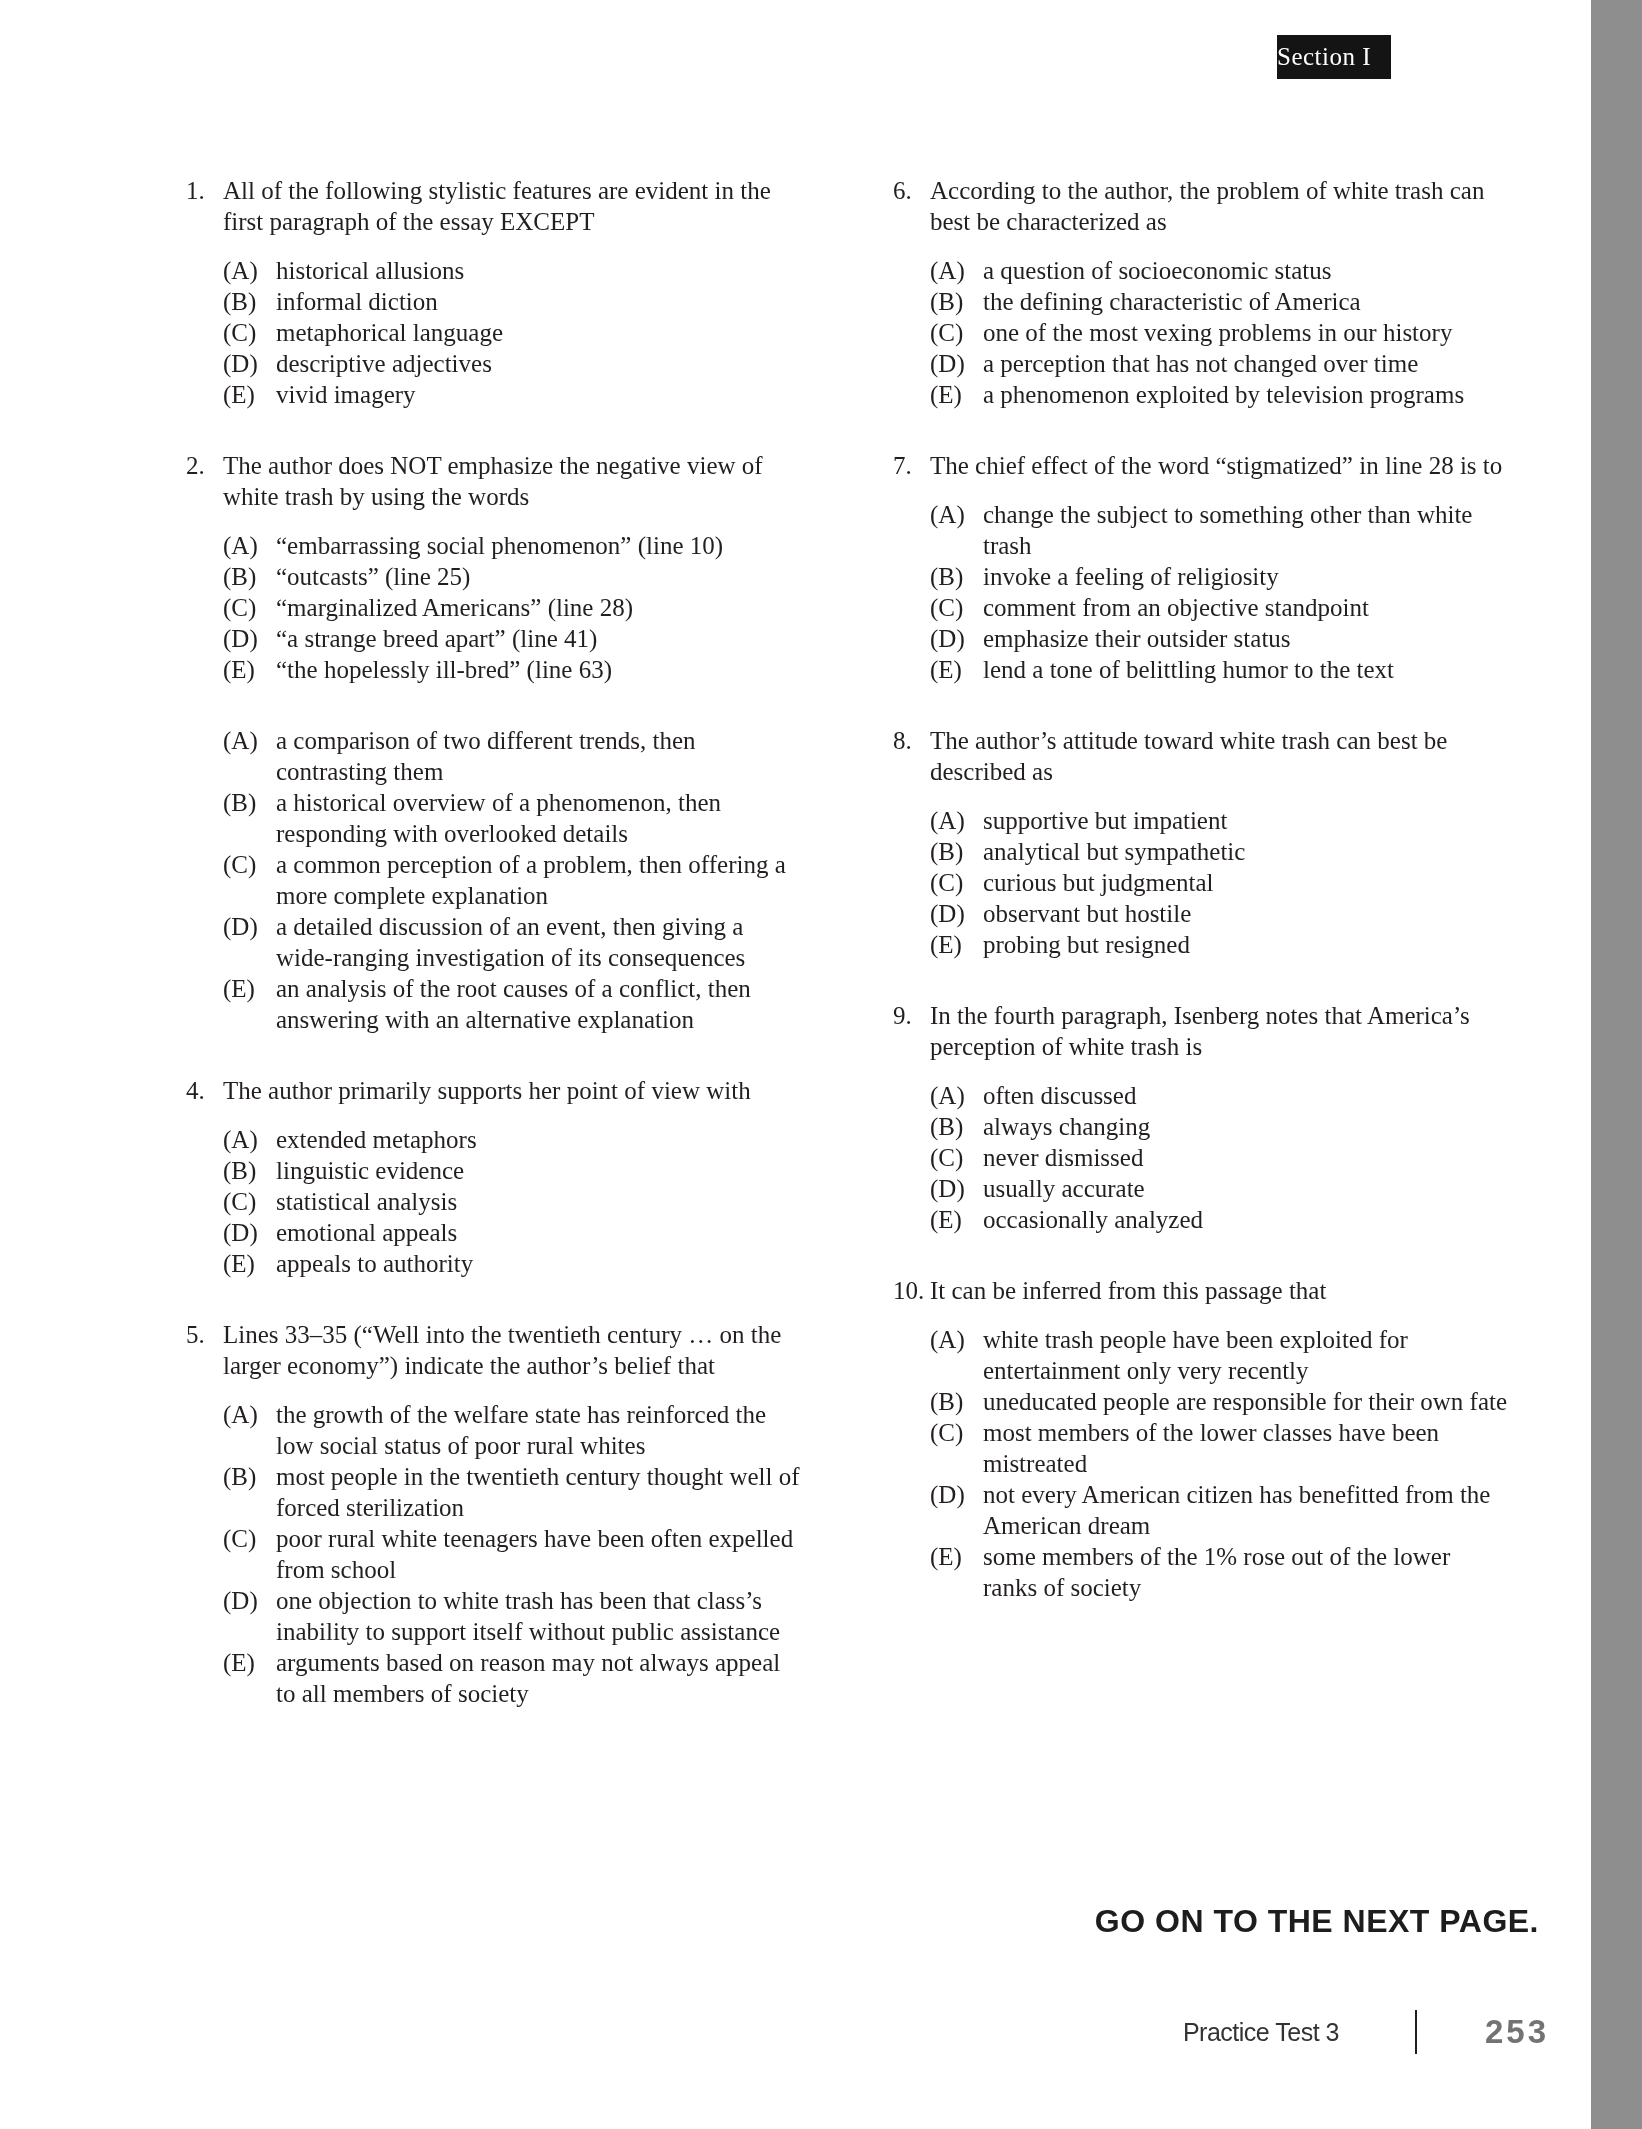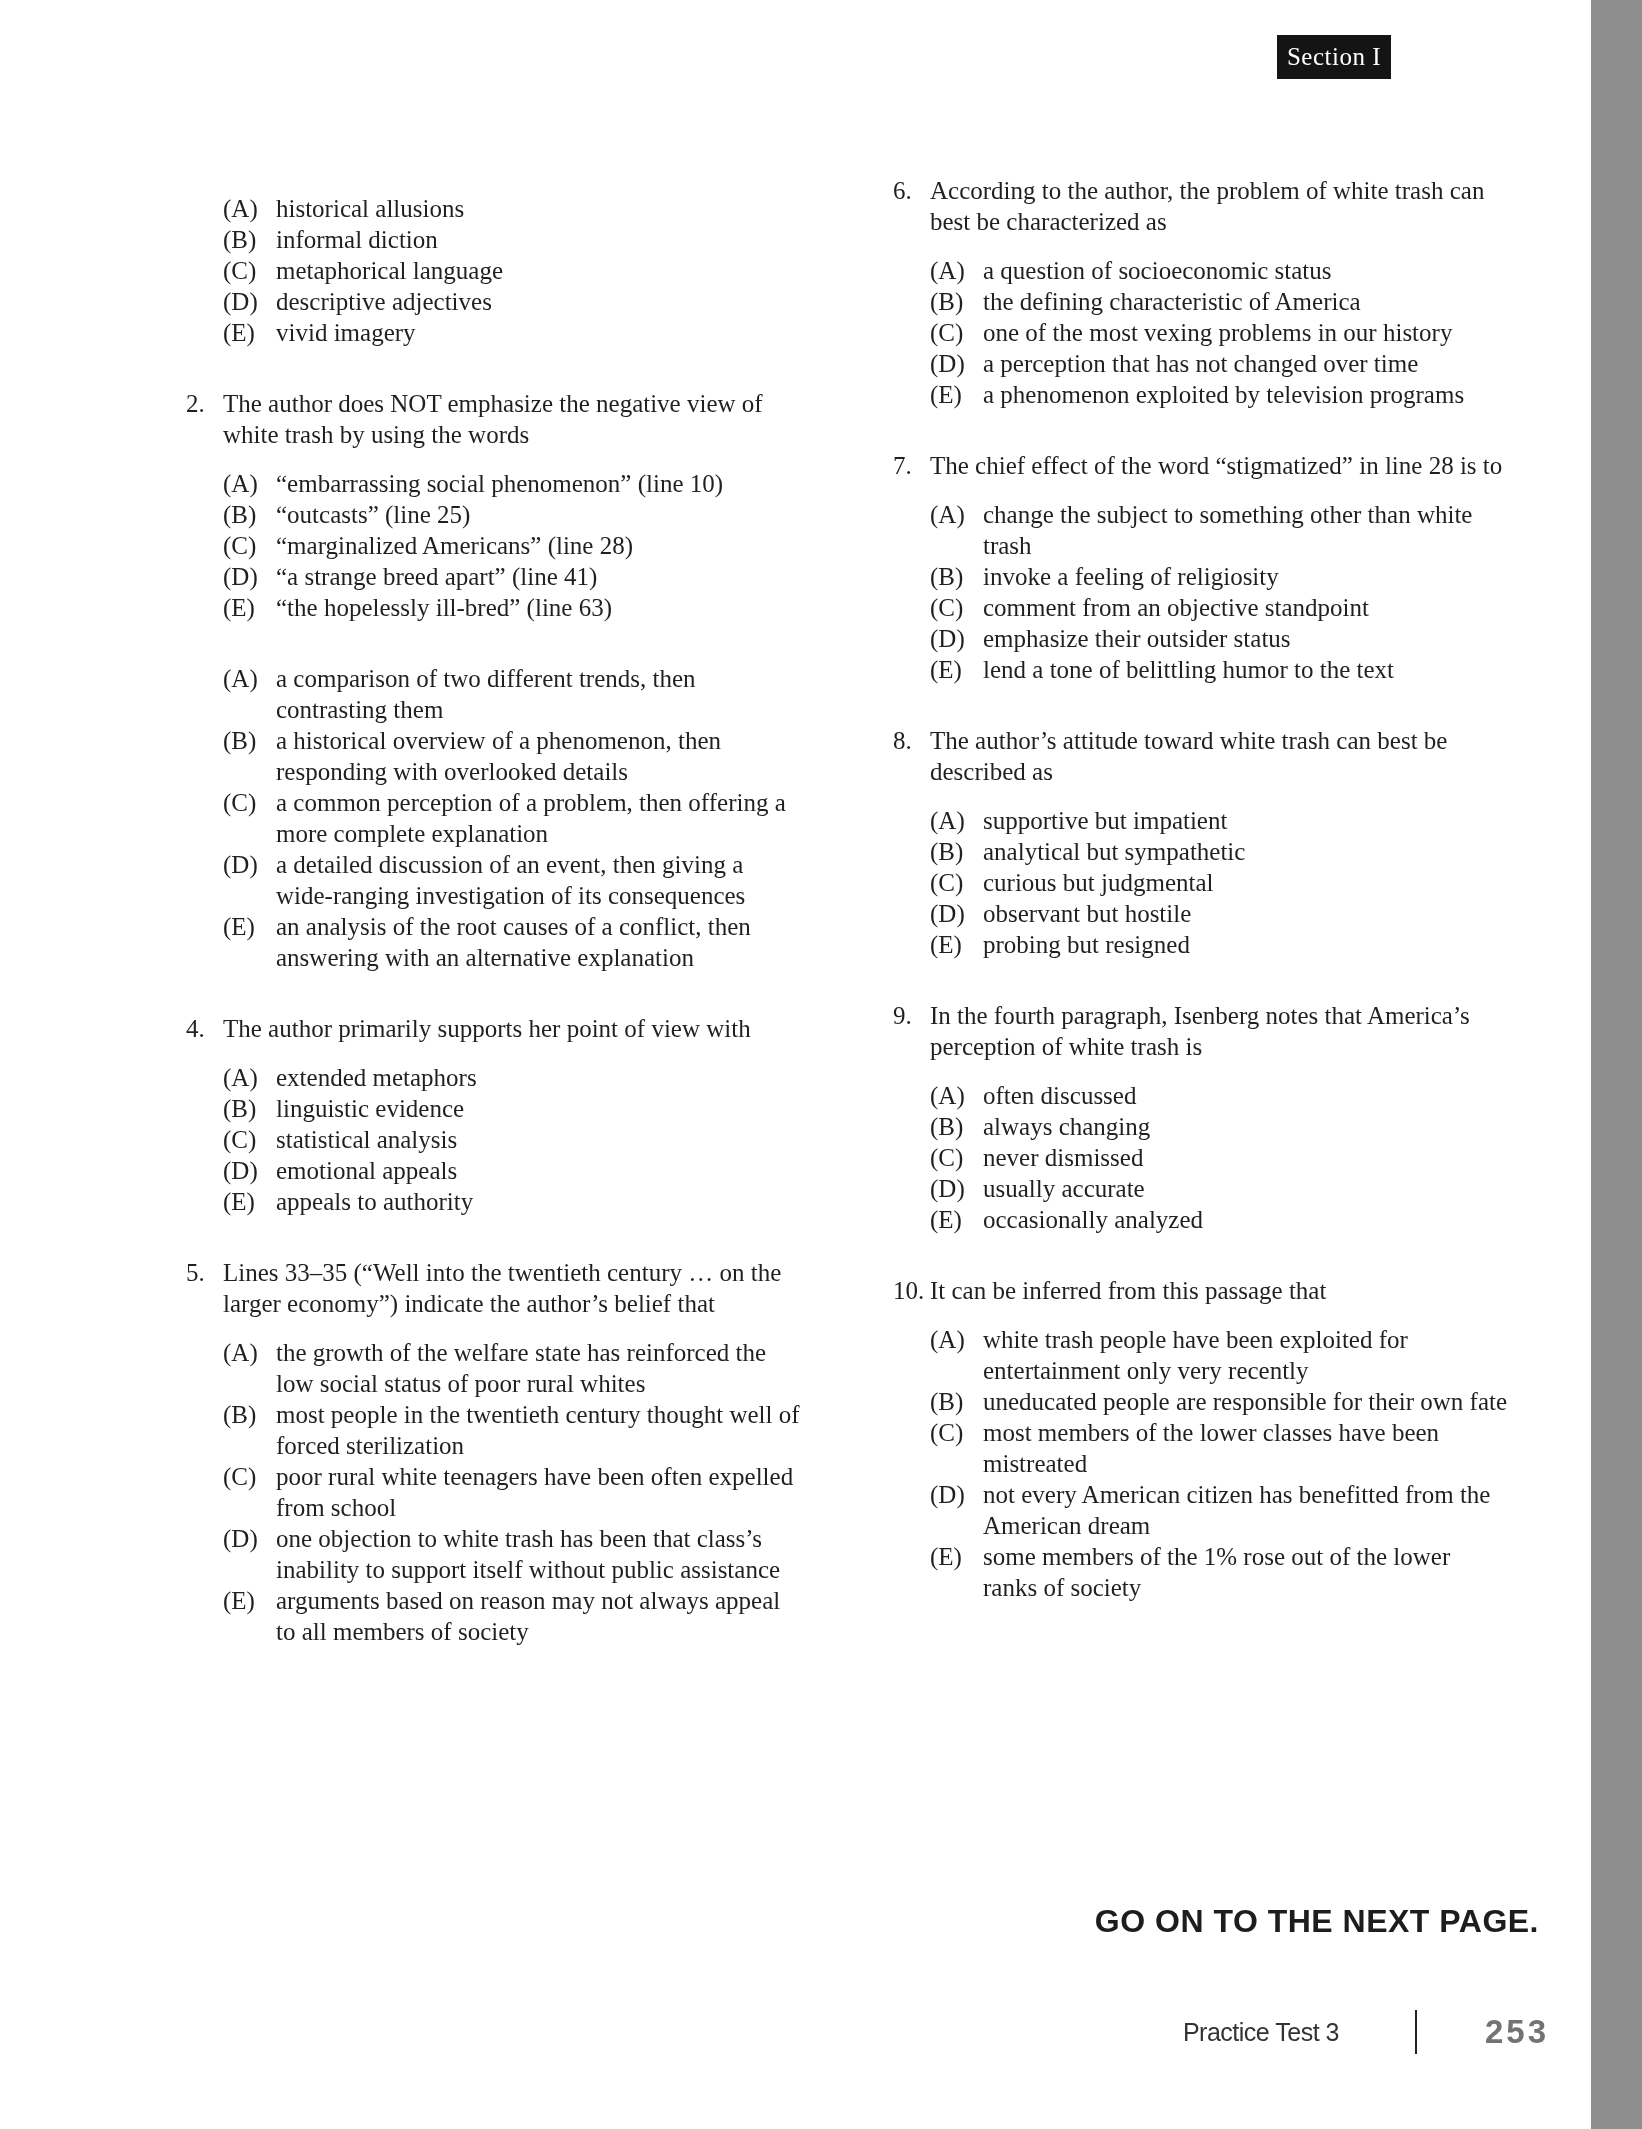--- a/index.html
+++ b/index.html
@@ -33,21 +33,20 @@
   .section-tab {
     position: absolute;
     left: 1277px;
     top: 35px;
     width: 114px;
     height: 44px;
     background: #141414;
     color: #ffffff;
     display: flex;
     align-items: center;
-    justify-content: center;
     font-family: "Liberation Serif", serif;
     font-size: 25px;
     letter-spacing: 0.5px;
   }
   
   .col {
     position: absolute;
     top: 175px;
   }
   .col-left  { left: 186px; width: 640px; }
@@ -131,20 +130,22 @@
 <div class="page">
 
   <div class="edge-bar"></div>
 
   <div class="section-tab">
     <span>Section I</span>
   </div>
 
   <div class="col col-left" id="col-left">
   <div class="question">
+    <p class="qtext"><span class="qnum">1.</span><span class="qbody">All of the following stylistic features are evident in the
+first paragraph of the essay EXCEPT</span></p>
     <div class="options">
 
     <div class="option">
         <span class="letter">(A)</span>
         <span class="otext">historical allusions</span>
       </div>
           <div class="option">
         <span class="letter">(B)</span>
         <span class="otext">informal diction</span>
       </div>

